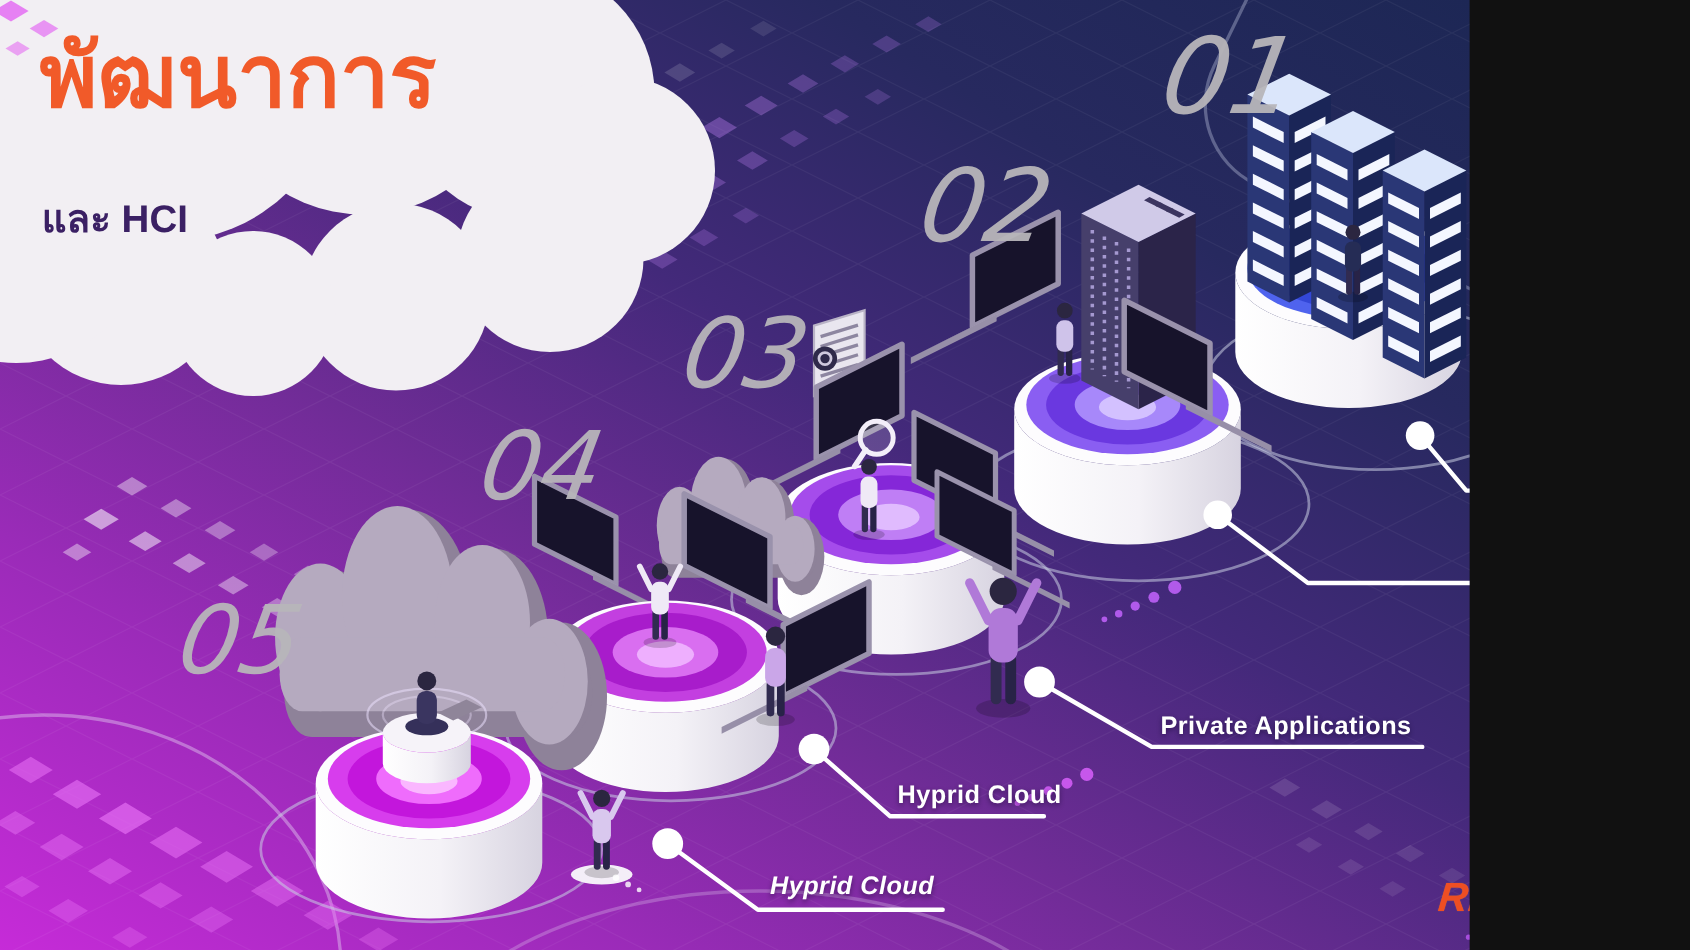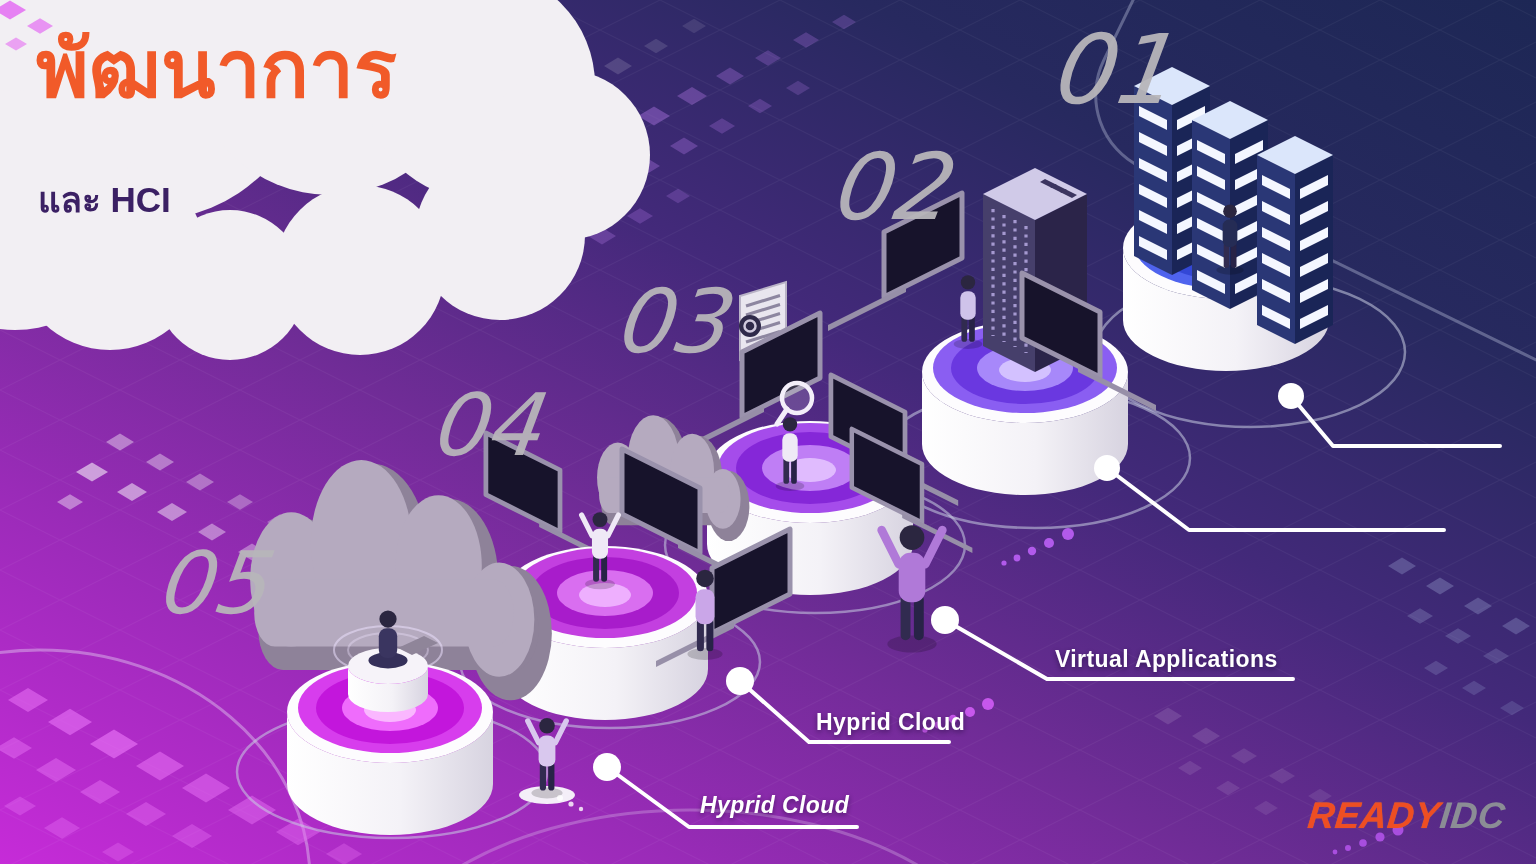--- a/index.html
+++ b/index.html
@@ -1,16 +1,16 @@
 <!DOCTYPE html>
 <html><head>
 <meta charset="utf-8">
 <style>
   html,body{margin:0;padding:0;background:#111;}
-  #scene{position:relative;width:1536px;height:864px;overflow:hidden;
+  #scene{position:relative;width:1336px;height:864px;overflow:hidden;
     font-family:"Liberation Sans","DejaVu Sans",sans-serif;
     background:linear-gradient(to bottom left,#1d2755 0%,#27295f 22%,#43297a 42%,#6f2c96 60%,#9a2bb8 78%,#c62bd8 100%);}
   svg{position:absolute;left:0;top:0;}
   .abs{position:absolute;}
   
   #t-head{left:36px;top:30px;font-size:80px;font-weight:800;color:#f15a29;line-height:1;}
   .t-sub{font-size:35px;font-weight:800;color:#3b2064;line-height:1;}
   #t-sub1{left:38px;top:132px;}
   #t-sub2{left:38px;top:182px;text-align:right;}
   
@@ -380,21 +380,21 @@
 
 <div class="abs" id="t-head">พัฒนาการ</div>
 <div class="abs t-sub" id="t-sub2">และ HCI</div>
 
 <div class="abs num" id="n1">01</div>
 <div class="abs num" id="n2">02</div>
 <div class="abs num" id="n3">03</div>
 <div class="abs num" id="n4">04</div>
 <div class="abs num" id="n5">05</div>
 
-<div class="abs lbl" id="lbl3">Virtual Applications</div>
+<div class="abs lbl" id="lbl3">Private Applications</div>
 <div class="abs lbl" id="lbl4">Hyprid Cloud</div>
 <div class="abs lbl" id="lbl5">Hyprid Cloud</div>
 
 <div class="abs" id="logo">
   <span class="logo-ready">READY</span><span class="logo-idc">IDC</span>
 </div>
 
 </div>
 
 </body></html>

